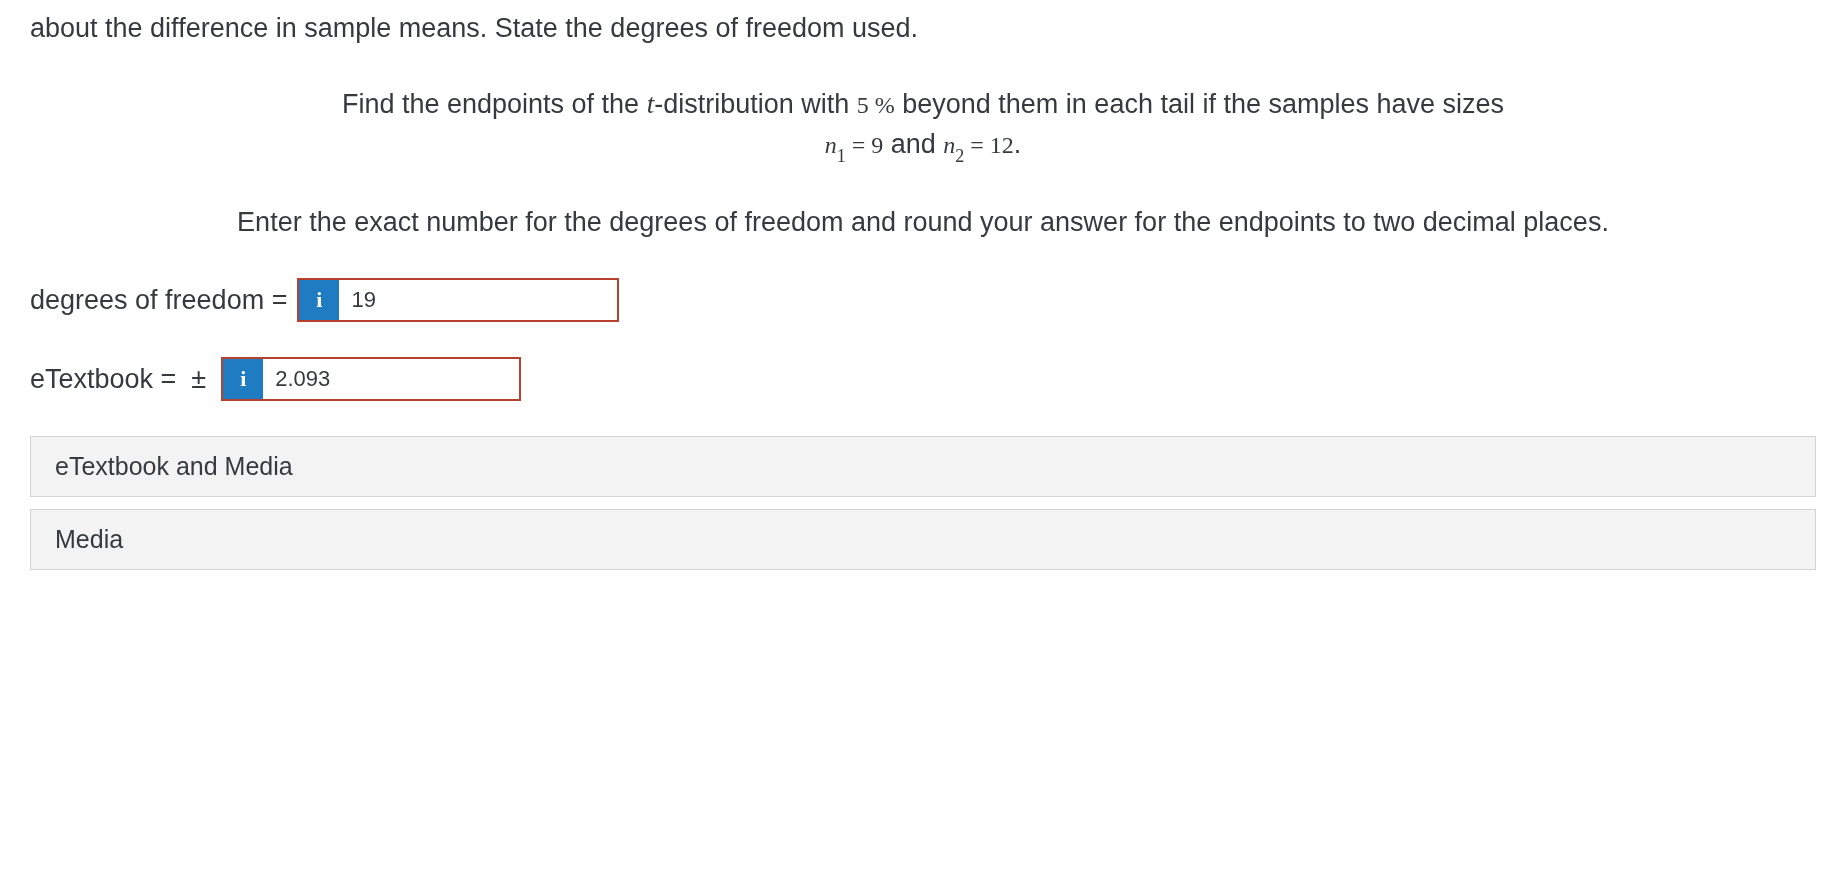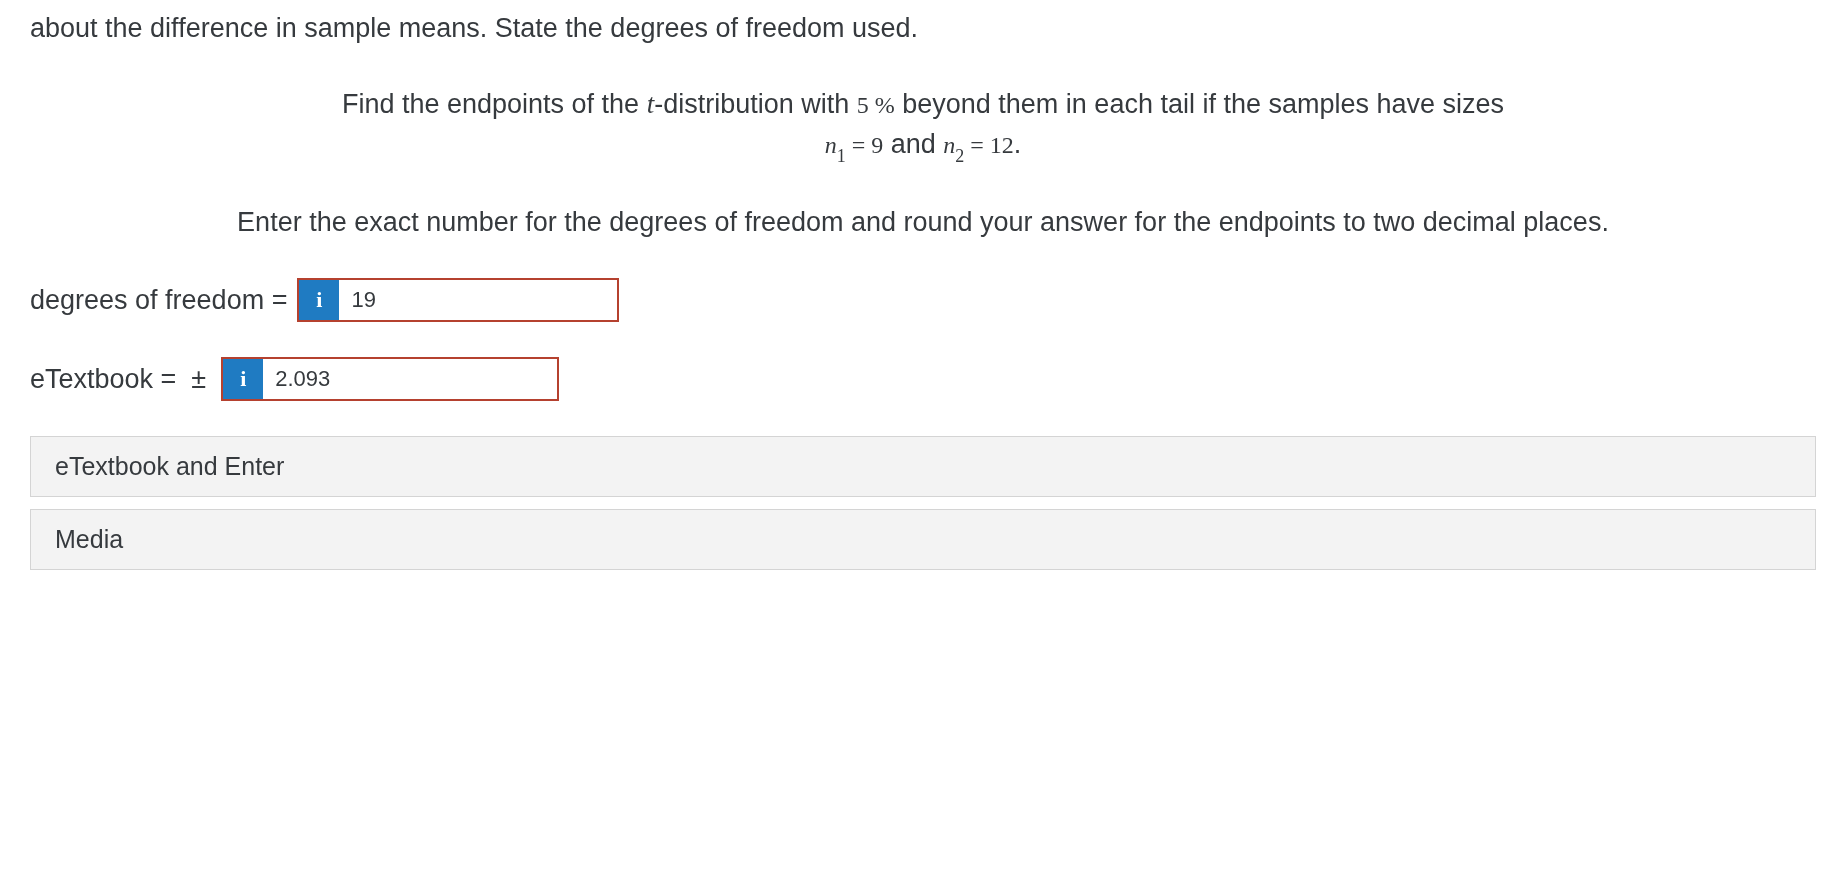--- a/index.html
+++ b/index.html
@@ -100,21 +100,21 @@
     margin-top: 30px;
   }
   .percent {
     font-family: 'Times New Roman', serif;
     font-size: 24px;
   }
   .input1 {
     width: 278px;
   }
   .input2 {
-    width: 294px;
+    width: 256px;
   }
 </style>
 </head>
 <body>
 
 <div class="question-text">about the difference in sample means. State the degrees of freedom used.</div>
 
 <div class="question-block">
   <span>Find the endpoints of the </span><span class="italic">t</span><span>-distribution with </span><span class="percent">5 %</span><span> beyond them in each tail if the samples have sizes </span>
   <br>
@@ -134,15 +134,15 @@
 <div class="answer-row">
   <span class="answer-label">eTextbook  = </span>
   <span class="plus-minus">±</span>
   <div class="input-group">
     <span class="info-badge">i</span>
     <input type="text" class="answer-input input2" value="2.093" style="">
   </div>
 </div>
 
 <div class="panels">
-  <button class="panel-button">eTextbook and Enter</button>
+  <button class="panel-button">eTextbook and Media</button>
   <button class="panel-button">Media</button>
 </div>
 
 </body></html>

